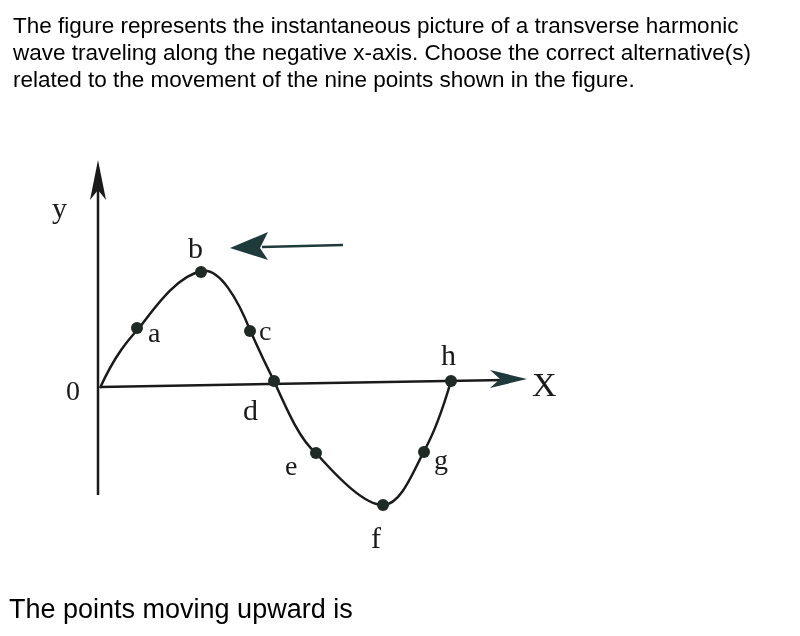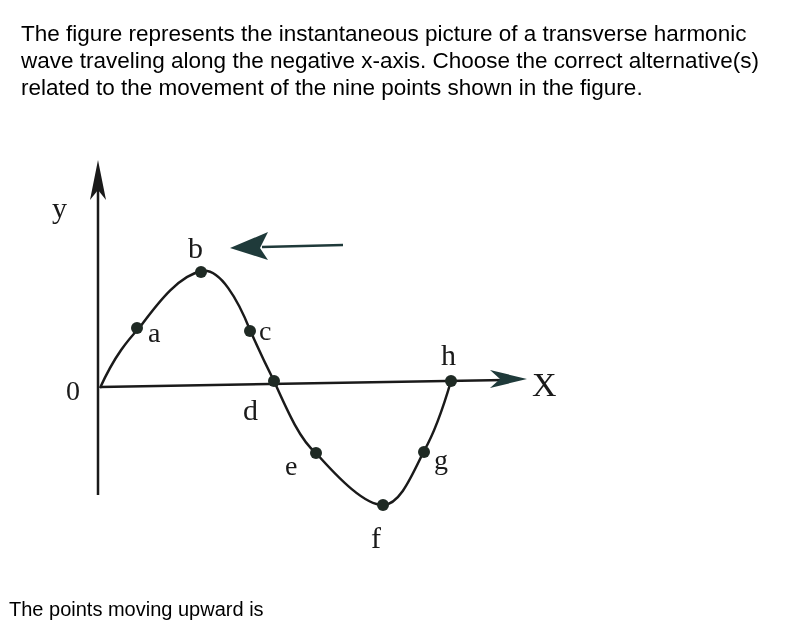--- a/index.html
+++ b/index.html
@@ -1,26 +1,26 @@
 <!DOCTYPE html>
 <html><head>
   <meta charset="utf-8">
   <style>
     html, body { margin: 0; padding: 0; background: #ffffff; }
     body { width: 800px; height: 636px; position: relative; overflow: hidden; }
     .question-text {
       position: absolute; left: 9px; top: 8px; width: 780px;
       font-family: "Liberation Sans", sans-serif; font-size: 22.5px; line-height: 27px;
-      color: #000000; margin: 12px;
+      color: #000000; margin: 4px;
     }
     .figure { position: absolute; left: 0; top: 0; }
     .fig-label { font-family: "Liberation Serif", serif; fill: #1a1a1a; }
     .sub-question {
       position: absolute; left: 9px; top: 596px;
-      font-family: "Liberation Sans", sans-serif; font-size: 20px; line-height: 27px;
+      font-family: "Liberation Sans", sans-serif; font-size: 27px; line-height: 27px;
       color: #000000; margin: 0;
     }
   </style>
 </head>
 <body>
 
 <p class="question-text">The figure represents the instantaneous picture of a transverse harmonic wave traveling along the negative x-axis. Choose the correct alternative(s) related to the movement of the nine points shown in the figure.</p>
 
 <svg class="figure" width="800" height="636" viewBox="0 0 800 636" xmlns="http://www.w3.org/2000/svg">
 

